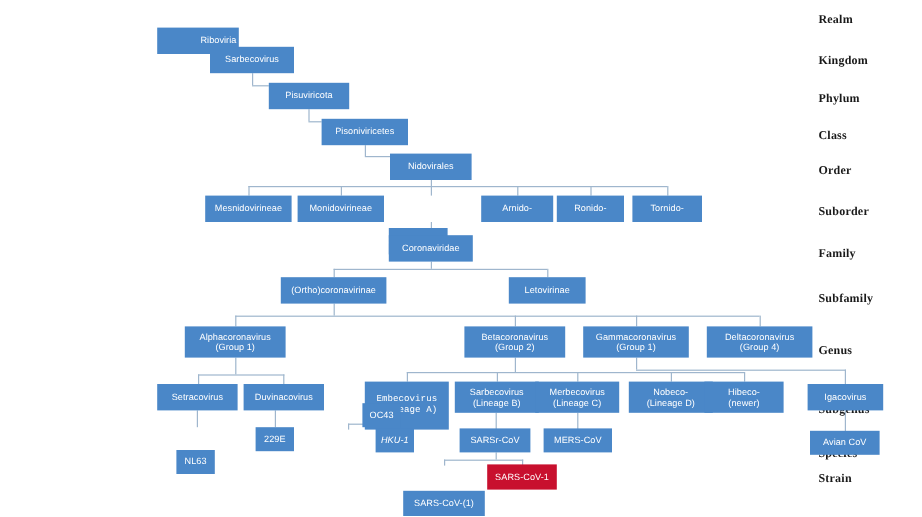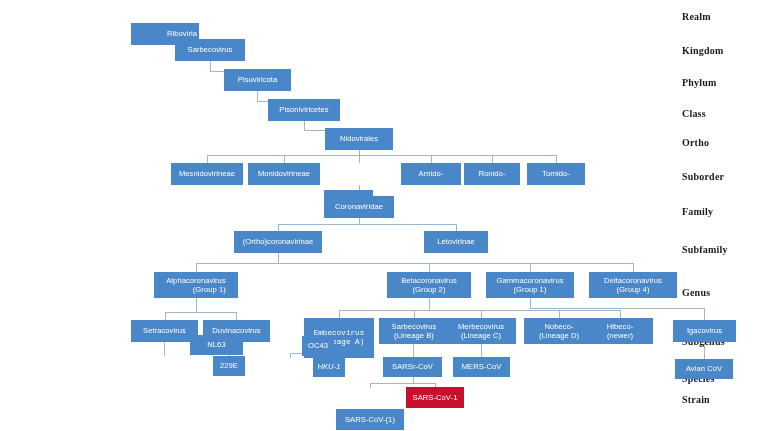--- a/index.html
+++ b/index.html
@@ -69,21 +69,21 @@
 <body>
 
 <div id="canvas">
 
   <div class="rank-wrap"></div>
   <div id="ranks-layer">
       <div class="rank" style="top: 11px;">Realm</div>
       <div class="rank" style="top: 45px;">Kingdom</div>
       <div class="rank" style="top: 77px;">Phylum</div>
       <div class="rank" style="top: 108px;">Class</div>
-      <div class="rank" style="top: 137px;">Ortho</div>
+      <div class="rank" style="top: 137px;">Order</div>
       <div class="rank" style="top: 171px;">Suborder</div>
       <div class="rank" style="top: 206px;">Family</div>
       <div class="rank" style="top: 244px;">Subfamily</div>
       <div class="rank" style="top: 287px;">Genus</div>
       <div class="rank" style="top: 336px;">Subgenus</div>
       <div class="rank" style="top: 373px;">Species</div>
       <div class="rank" style="top: 394px;">Strain</div>
     </div>
   <div id="edges-layer">
       <div class="ln v" style="left: 165px; top: 29px; height: 12px;"></div>
@@ -149,42 +149,42 @@
       <div class="node" style="left: 325px; top: 128px; width: 68px; height: 22px;">Nidovirales</div>
       <div class="node" style="left: 171px; top: 163px; width: 72px; height: 22px;">Mesnidovirineae</div>
       <div class="node" style="left: 248px; top: 163px; width: 72px; height: 22px;">Monidovirineae</div>
       <div class="node" style="left: 324px; top: 163px; width: 49px; height: 22px; margin-top: 27px;">Coronavirineae</div>
       <div class="node" style="left: 401px; top: 163px; width: 60px; height: 22px;">Arnido-</div>
       <div class="node" style="left: 464px; top: 163px; width: 56px; height: 22px;">Ronido-</div>
       <div class="node" style="left: 527px; top: 163px; width: 58px; height: 22px;">Tornido-</div>
       <div class="node" style="left: 324px; top: 196px; width: 70px; height: 22px;">Coronaviridae</div>
       <div class="node" style="left: 234px; top: 231px; width: 88px; height: 22px;">(Ortho)coronavirinae</div>
       <div class="node" style="left: 424px; top: 231px; width: 64px; height: 22px;">Letovirinae</div>
-      <div class="node" style="left: 154px; top: 272px; width: 84px; height: 26px; text-align: right;">Alphacoronavirus
+      <div class="node" style="left: 154px; top: 272px; width: 84px; height: 26px;">Alphacoronavirus
 (Group 1)</div>
       <div class="node" style="left: 387px; top: 272px; width: 84px; height: 26px;">Betacoronavirus
 (Group 2)</div>
       <div class="node" style="left: 486px; top: 272px; width: 88px; height: 26px;">Gammacoronavirus
 (Group 1)</div>
       <div class="node" style="left: 589px; top: 272px; width: 88px; height: 26px;">Deltacoronavirus
 (Group 4)</div>
       <div class="node" style="left: 131px; top: 320px; width: 67px; height: 22px;">Setracovirus</div>
       <div class="node" style="left: 203px; top: 320px; width: 67px; height: 22px;">Duvinacovirus</div>
       <div class="node" style="left: 304px; top: 318px; width: 70px; height: 40px; font-family: Liberation Mono, monospace;">Embecovirus
 (Lineage A)</div>
       <div class="node" style="left: 379px; top: 318px; width: 70px; height: 26px;">Sarbecovirus
 (Lineage B)</div>
       <div class="node" style="left: 446px; top: 318px; width: 70px; height: 26px;">Merbecovirus
 (Lineage C)</div>
       <div class="node" style="left: 524px; top: 318px; width: 70px; height: 26px;">Nobeco-
 (Lineage D)</div>
       <div class="node" style="left: 587px; top: 318px; width: 66px; height: 26px;">Hibeco-
 (newer)</div>
       <div class="node" style="left: 673px; top: 320px; width: 63px; height: 22px;">Igacovirus</div>
-      <div class="node" style="left: 147px; top: 335px; width: 53px; height: 20px; margin-left: 43px;">NL63</div>
+      <div class="node" style="left: 147px; top: 375px; width: 32px; height: 20px;">NL63</div>
       <div class="node" style="left: 213px; top: 356px; width: 32px; height: 20px;">229E</div>
       <div class="node" style="left: 274px; top: 336px; width: 32px; height: 20px; margin-left: 28px;">OC43</div>
       <div class="node" style="left: 313px; top: 357px; width: 32px; height: 20px; font-style: italic;">HKU-1</div>
       <div class="node" style="left: 383px; top: 357px; width: 59px; height: 20px;">SARSr-CoV</div>
       <div class="node" style="left: 453px; top: 357px; width: 57px; height: 20px;">MERS-CoV</div>
       <div class="node" style="left: 675px; top: 359px; width: 58px; height: 20px;">Avian CoV</div>
       <div class="node" style="left: 336px; top: 387px; width: 68px; height: 21px; margin-top: 22px;">SARS-CoV-(1)</div>
       <div class="node highlight" style="left: 406px; top: 387px; width: 58px; height: 21px;">SARS-CoV-1</div>
     </div>
 

